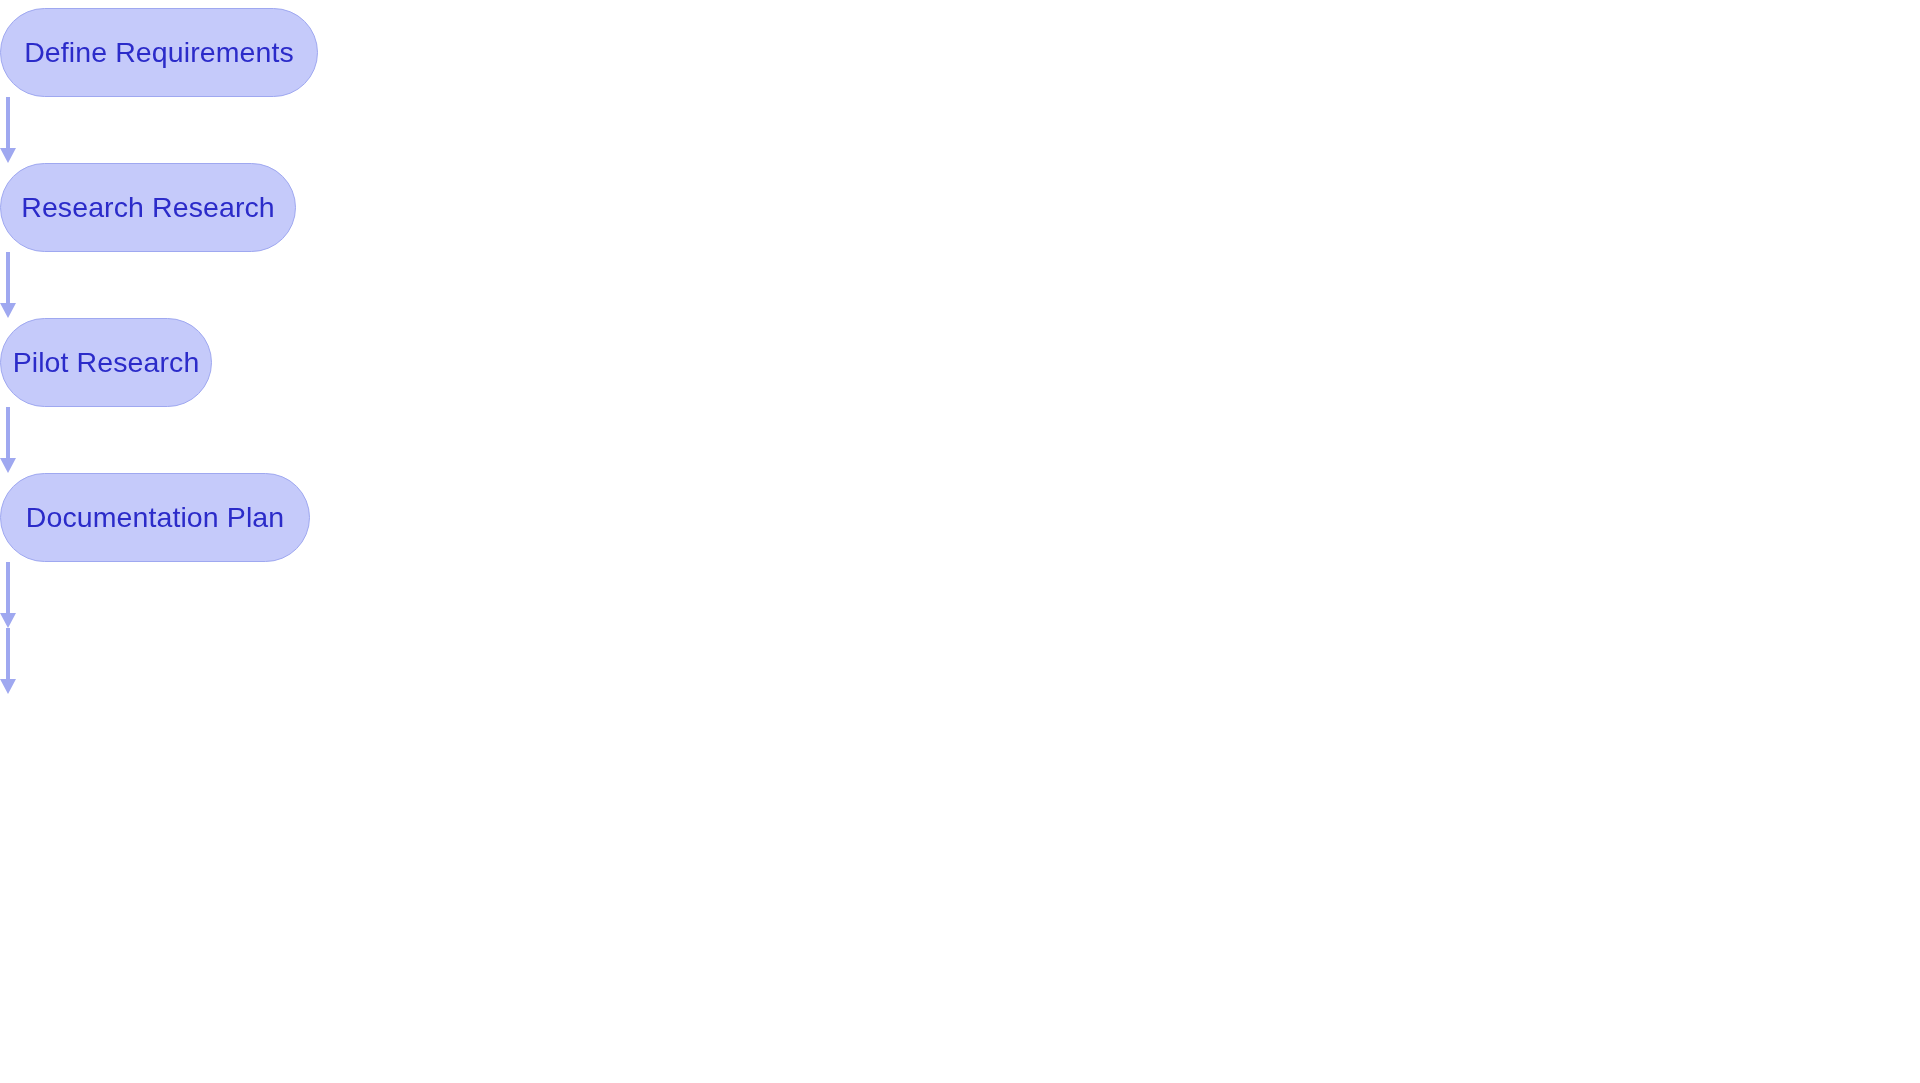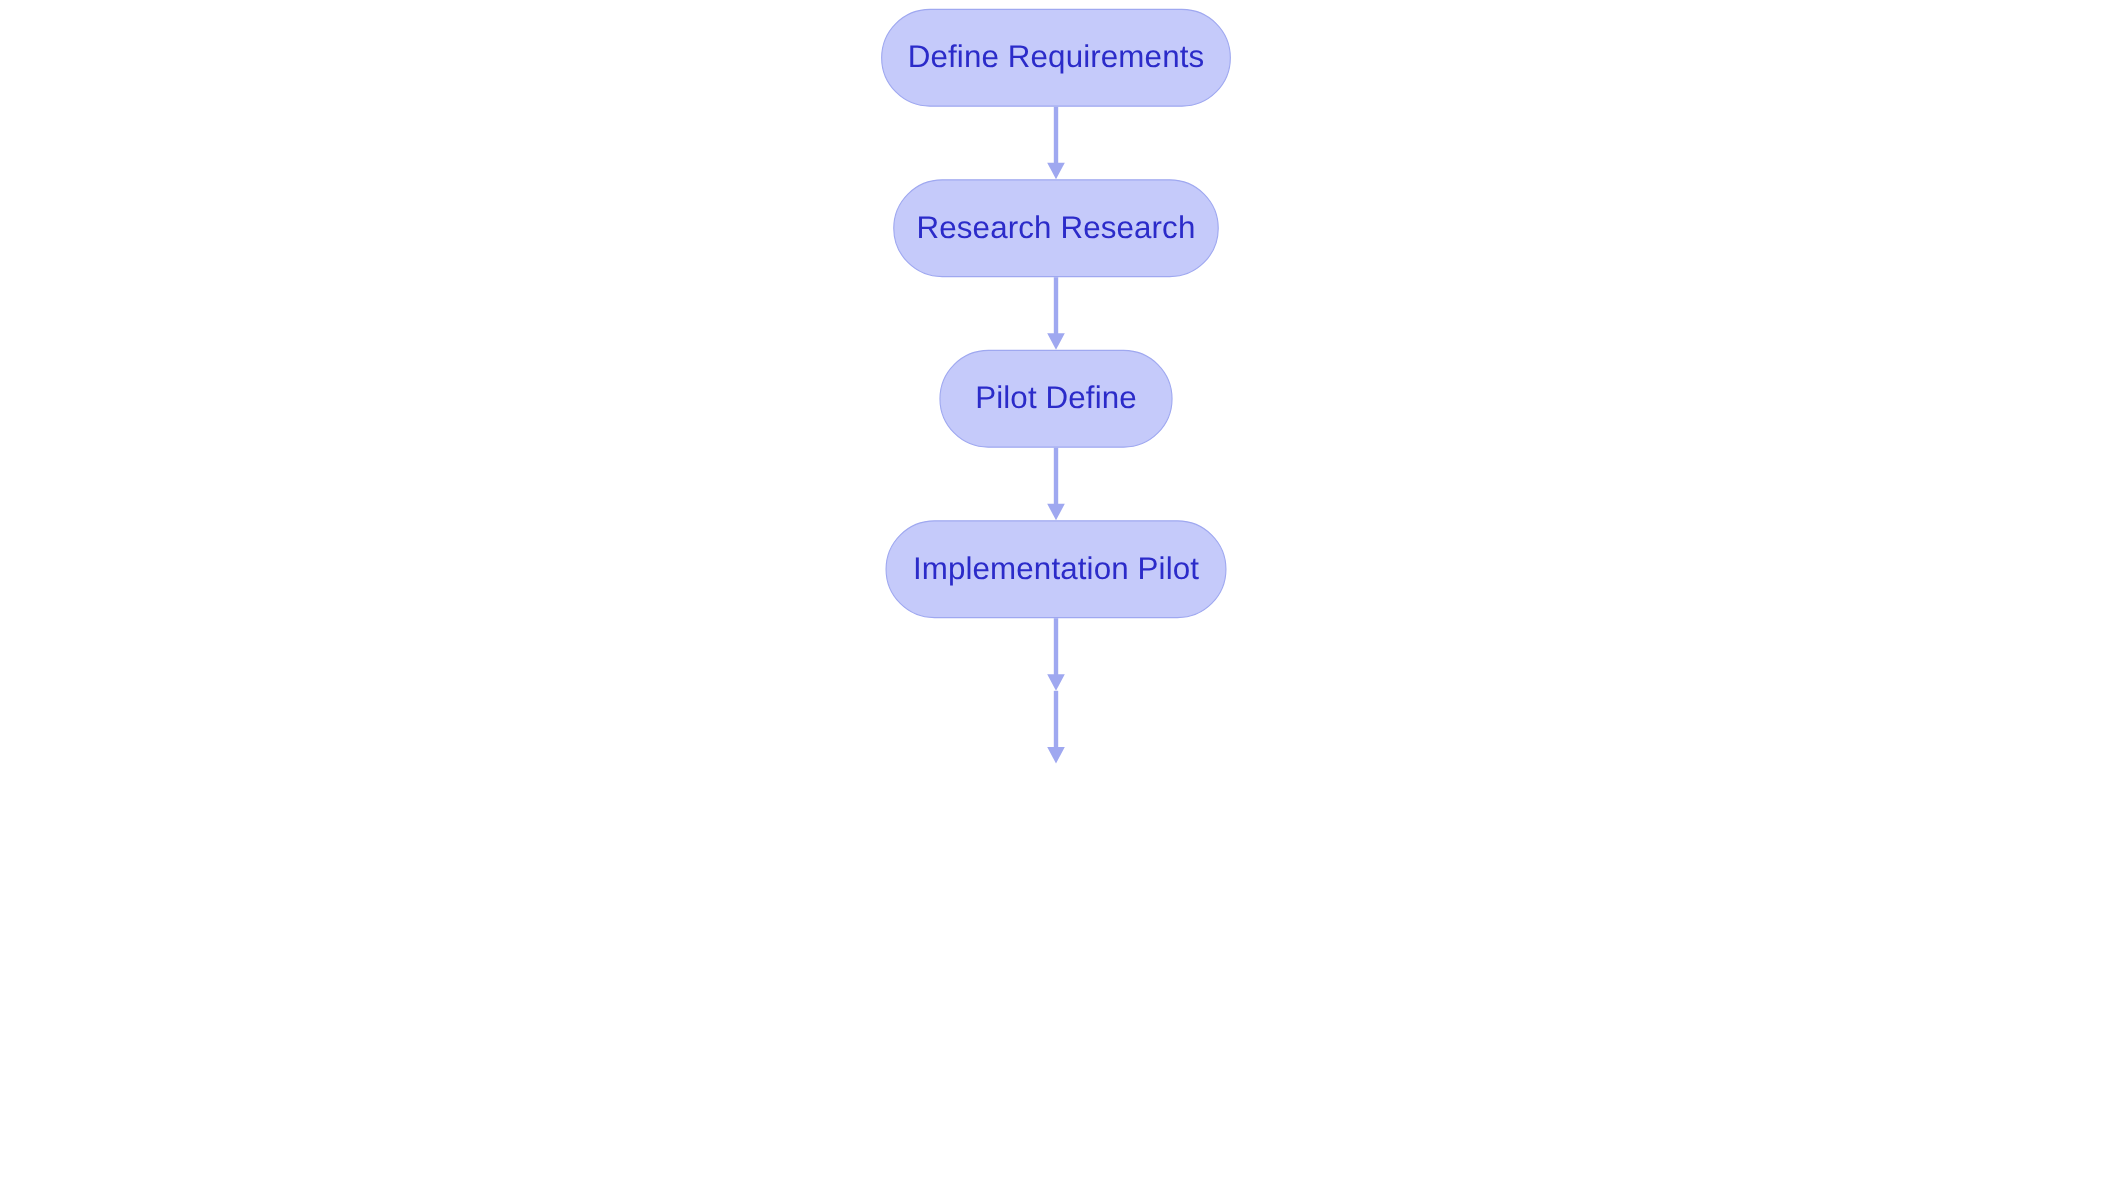--- a/index.html
+++ b/index.html
@@ -24,21 +24,21 @@
 
   
   .flow-column {
     position: absolute;
     left: 0;
     top: 0;
     width: 1920px;
     height: 1083px;
     display: flex;
     flex-direction: column;
-    align-items: center;
+    align-items: flex-start;
     justify-content: flex-start;
     padding-top: 8px;
     box-sizing: border-box;
   }
 
   
   .flow-node {
     position: relative;
     height: 89px;
     box-sizing: border-box;
@@ -103,30 +103,30 @@
     <div class="flow-node" style="width:296px;">
       <span class="flow-node-label">Research Research</span>
     </div>
 
     <div class="flow-connector" style="height:66px;">
       <div class="connector-stem"></div>
       <div class="connector-arrowhead"></div>
     </div>
 
     <div class="flow-node" style="width:212px;">
-      <span class="flow-node-label">Pilot Define</span>
+      <span class="flow-node-label">Pilot Research</span>
     </div>
 
     <div class="flow-connector" style="height:66px;">
       <div class="connector-stem"></div>
       <div class="connector-arrowhead"></div>
     </div>
 
     <div class="flow-node" style="width:310px;">
-      <span class="flow-node-label">Implementation Pilot</span>
+      <span class="flow-node-label">Documentation Plan</span>
     </div>
 
     <div class="flow-connector" style="height:66px;">
       <div class="connector-stem"></div>
       <div class="connector-arrowhead"></div>
     </div>
 
 
     <div class="flow-connector" style="height:66px;">
       <div class="connector-stem"></div>

